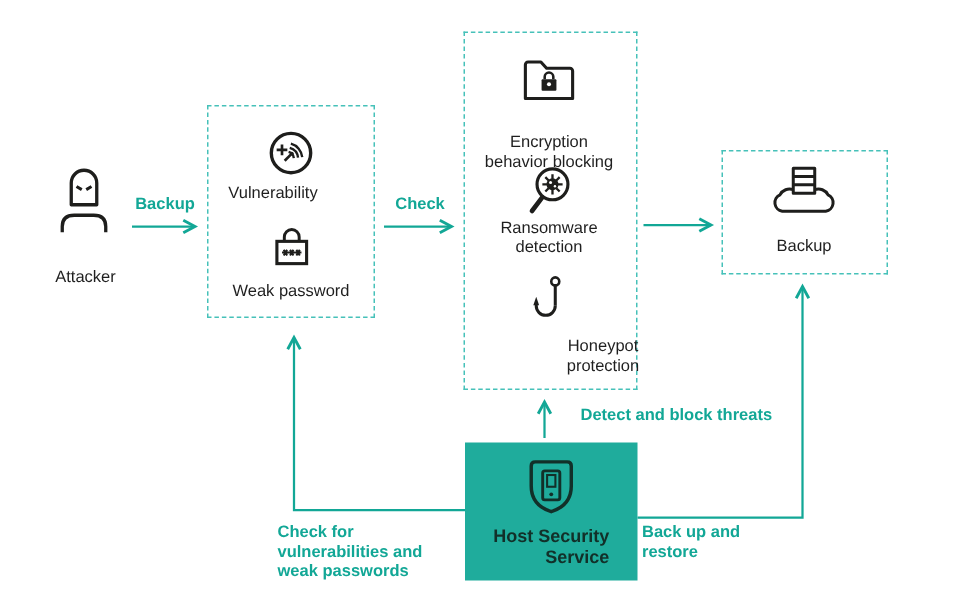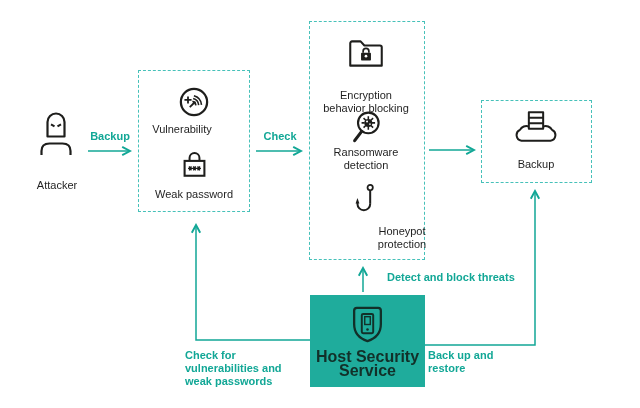--- a/index.html
+++ b/index.html
@@ -18,21 +18,21 @@
   }
   .centered{transform:translateX(-50%); text-align:center;}
   .teal-label{color:var(--teal); font-weight:700;}
   .dashed-box{
     position:absolute; border:1.6px dashed var(--dashed_border);
     box-sizing:border-box; background:#fff;
   }
   .hss-box{
     position:absolute; background:var(--hss_fill); box-sizing:border-box;
   }
-  .hss-text{color:var(--hss_dark); font-weight:700; font-size:16px; line-height:14px;}
+  .hss-text{color:var(--hss_dark); font-weight:700; font-size:12px; line-height:14px;text-align:right;}
   .icon{color:var(--icon_dark);}
   .hss-icon{color:var(--hss_dark);}
   svg{display:block;}
   .connectors{position:absolute; left:0; top:0; pointer-events:none;}
   .flow{stroke:var(--teal); stroke-width:1.5; fill:none;}
   .mk{stroke:var(--teal); stroke-width:1.6; fill:none;}
 </style>
 </head>
 <body>
 

